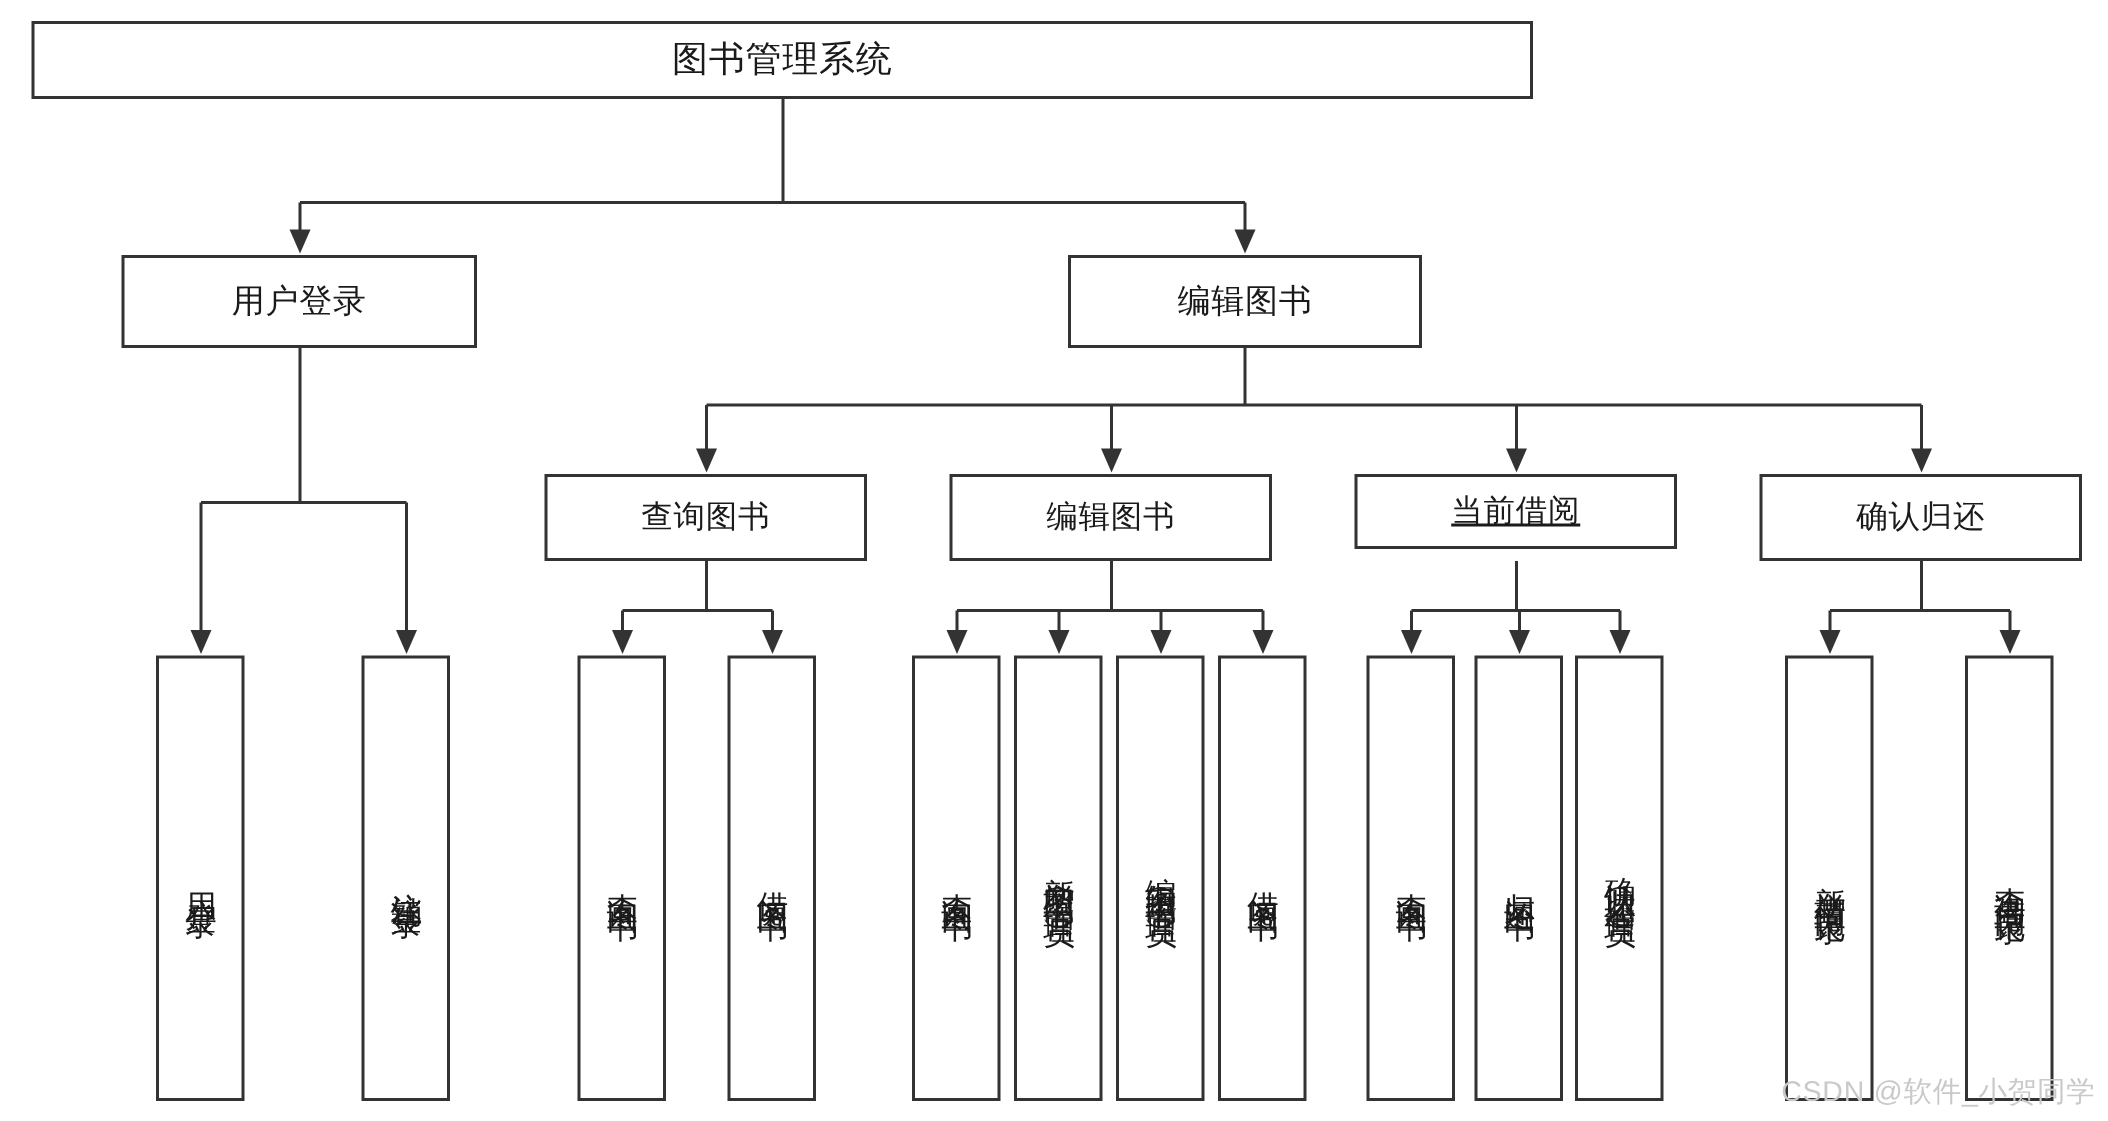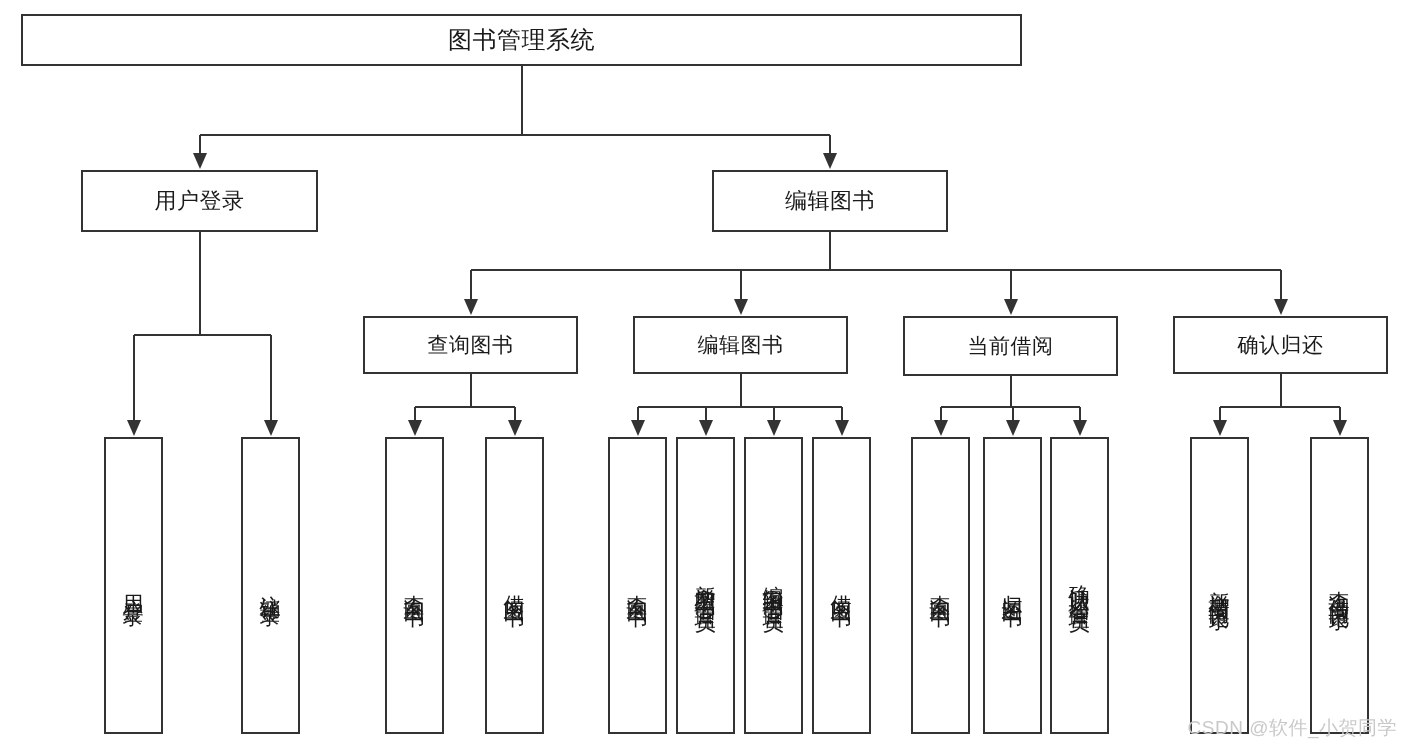--- a/index.html
+++ b/index.html
@@ -154,21 +154,21 @@
       </div>
       <div class="node lvl2" style="left: 712px; top: 170px; width: 236px; height: 62px;">
         <span class="label">编辑图书</span>
       </div>
       <div class="node lvl3" style="left: 363px; top: 316px; width: 215px; height: 58px;">
         <span class="label">查询图书</span>
       </div>
       <div class="node lvl3" style="left: 633px; top: 316px; width: 215px; height: 58px;">
         <span class="label">编辑图书</span>
       </div>
-      <div class="node lvl3" style="left: 903px; top: 316px; width: 215px; height: 60px;">
+      <div class="node lvl3" style="left: 903px; top: 316px; width: 215px; height: 50px; text-decoration: underline;">
         <span class="label">当前借阅</span>
       </div>
       <div class="node lvl3" style="left: 1173px; top: 316px; width: 215px; height: 58px;">
         <span class="label">确认归还</span>
       </div>
       <div class="node leaf" style="left: 104px; top: 437px; width: 59px; height: 297px;">
         <span class="label">用户登录</span>
       </div>
       <div class="node leaf" style="left: 241px; top: 437px; width: 59px; height: 297px;">
         <span class="label">注销登录</span>

